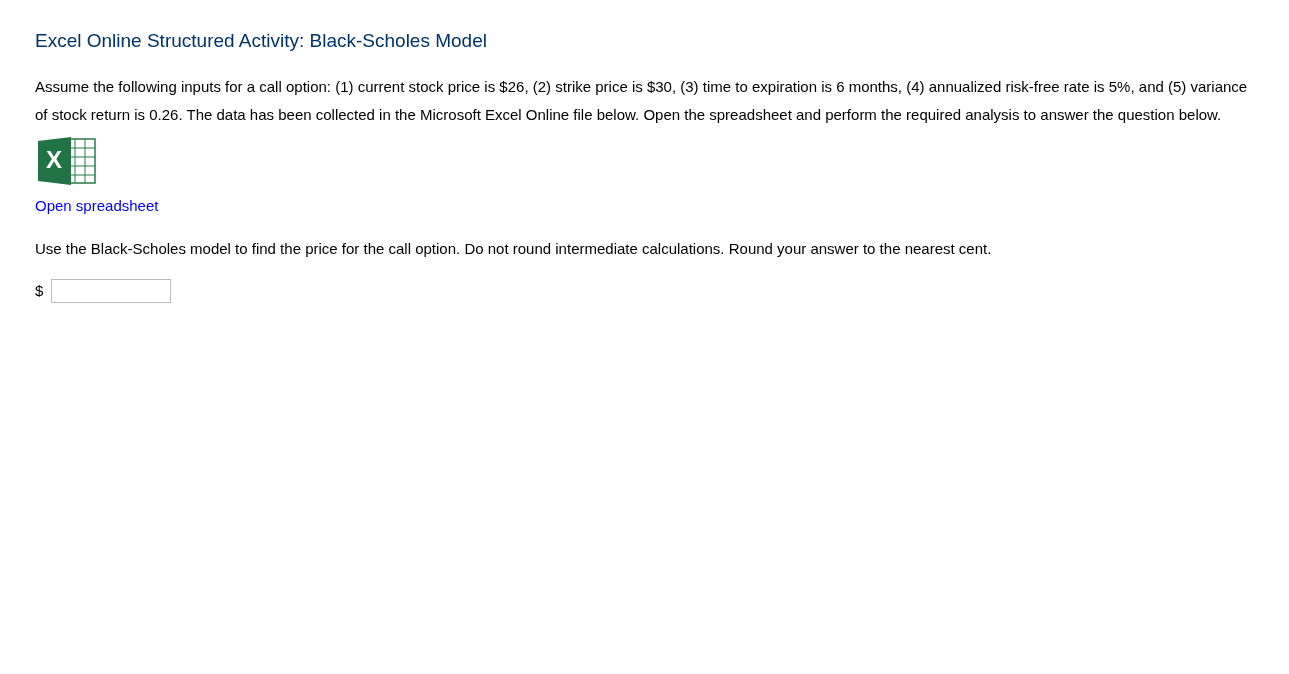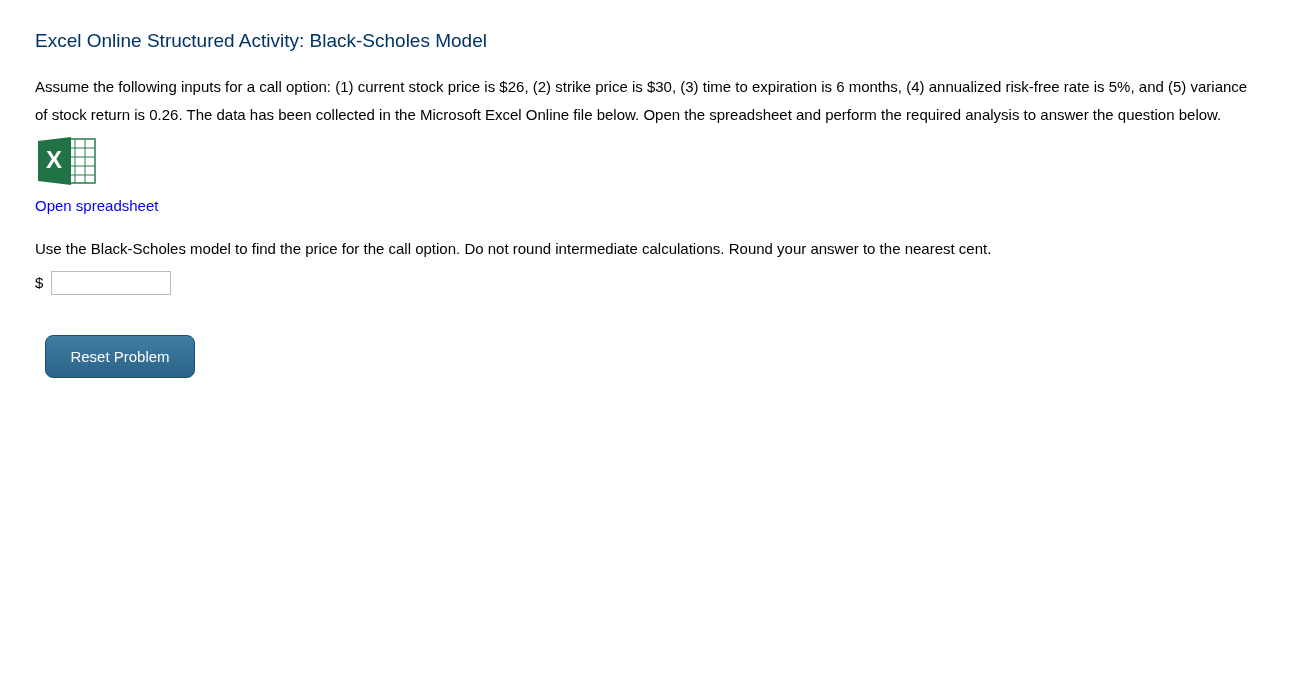--- a/index.html
+++ b/index.html
@@ -31,21 +31,21 @@
     }
     .open-link {
       color: #0000ee;
       text-decoration: none;
       cursor: pointer;
       display: inline-block;
       margin-bottom: 18px;
       text-align: center;
     }
     .question {
-      margin-bottom: 8px;
+      margin-bottom: 16px;
     }
     .answer-row {
       display: flex;
       align-items: center;
       gap: 8px;
       margin-bottom: 40px;
     }
     .currency-symbol {
       font-size: 15px;
     }
@@ -104,17 +104,16 @@
 <a class="open-link">Open spreadsheet</a>
 
 <div class="question">Use the Black-Scholes model to find the price for the call option. Do not round intermediate calculations. Round your answer to the nearest cent.</div>
 
 <div class="answer-row">
   <span class="currency-symbol">$</span>
   <input type="text" class="answer-input" value="" style="">
 </div>
 
 <div class="buttons-row">
-  <button class="btn">Reset Problem</button>
 </div>
 
 
 
 
 </body></html>

